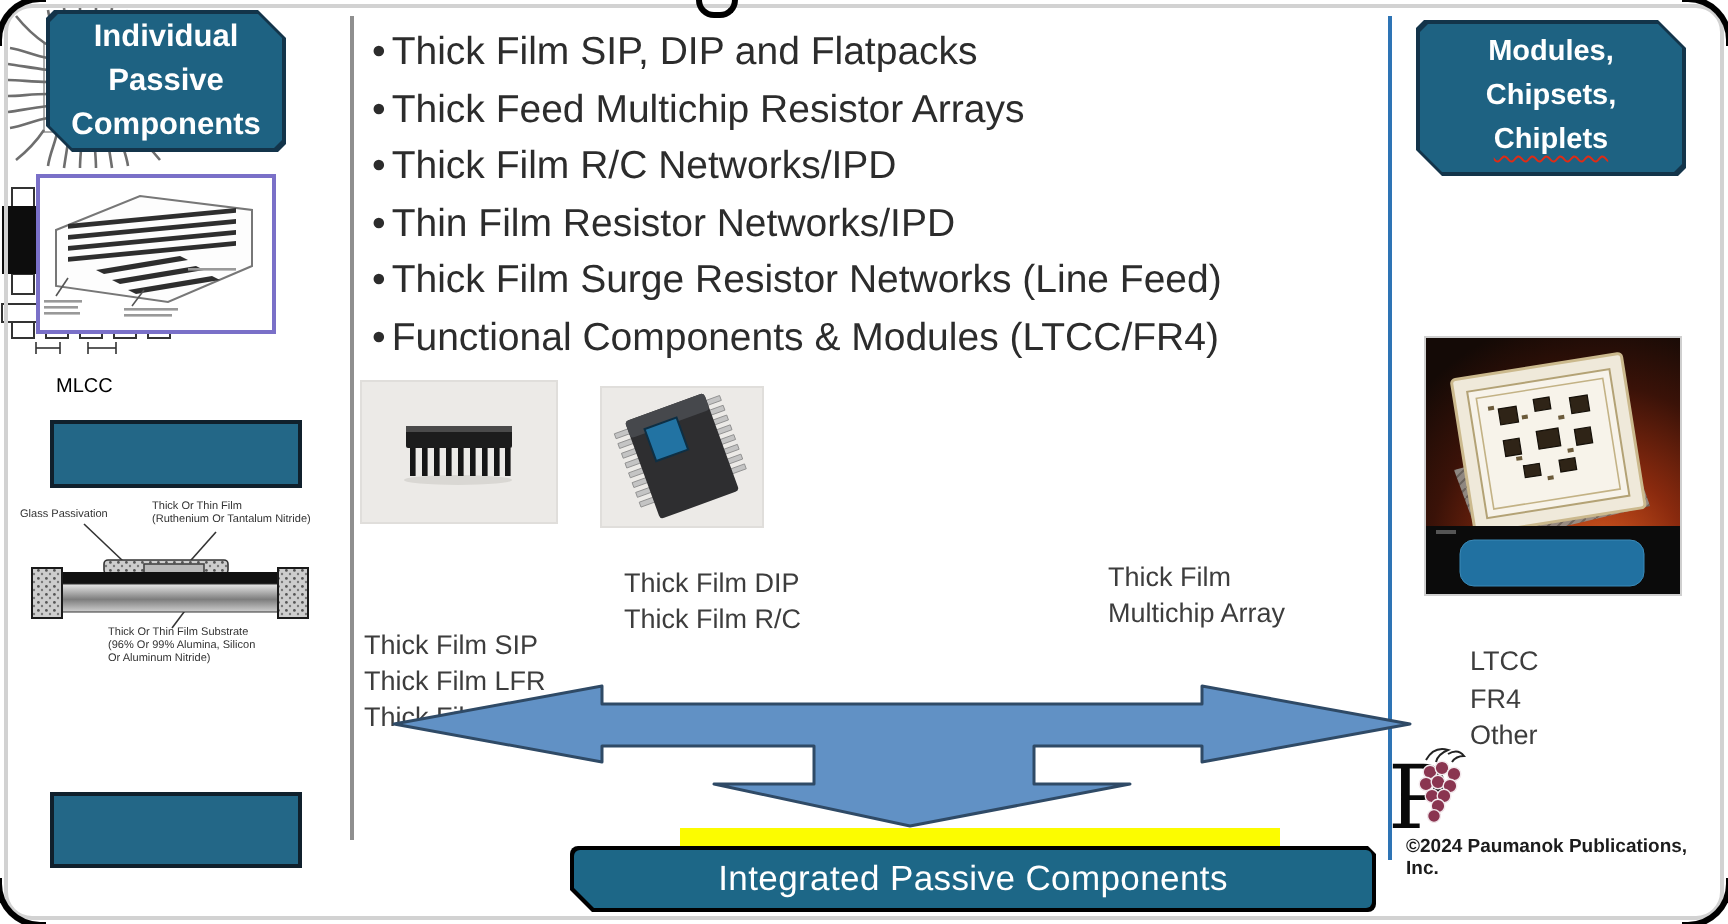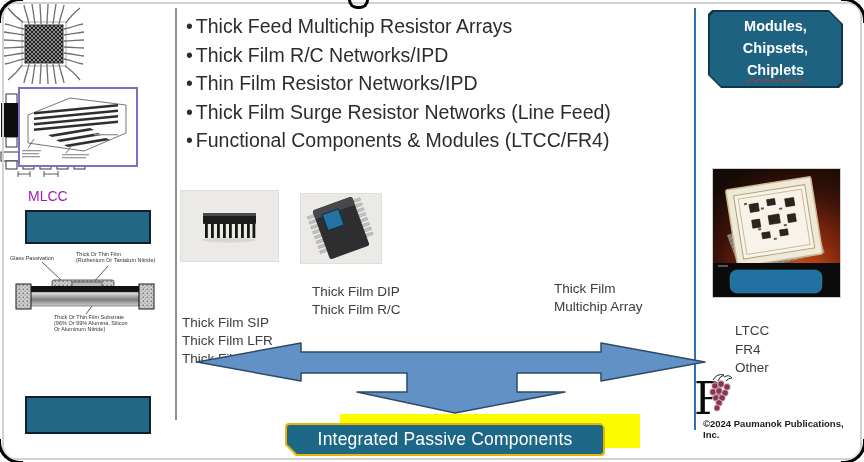--- a/index.html
+++ b/index.html
@@ -25,21 +25,21 @@
   .snipTRBL{clip-path:polygon(0 4px,4px 0,calc(100% - 14px) 0,100% 14px,100% calc(100% - 4px),calc(100% - 4px) 100%,13px 100%,0 calc(100% - 13px));}
   .hdrbox-inner{position:absolute;inset:2px;background:#1e6282;display:flex;align-items:center;justify-content:center;}
   .snipTRBL .hdrbox-inner,.hdrbox-inner.snip2{clip-path:polygon(0 4px,4px 0,calc(100% - 12px) 0,100% 12px,100% calc(100% - 4px),calc(100% - 4px) 100%,11px 100%,0 calc(100% - 11px));}
   .hdrtext{color:#fff;text-align:center;font-weight:600;}
   #left-header .hdrtext{font-size:15.5px;line-height:1.42;}
   #right-header .hdrtext{font-size:14.5px;line-height:1.5;}
   .hline{display:block;}
   .squiggle{text-decoration:underline wavy #e22a14 1px;text-underline-offset:3px;}
 
   
-  #ipc-box{left:285px;top:423px;width:320px;height:33px;background:#eab308;z-index:6;border-radius:4px;
+  #ipc-box{left:285px;top:423px;width:403px;height:33px;background:#000000;z-index:6;border-radius:4px;
     clip-path:polygon(0 0,calc(100% - 4px) 0,100% 4px,100% 100%,11px 100%,0 calc(100% - 11px));}
   #ipc-box .hdrbox-inner{clip-path:polygon(0 0,100% 0,100% 100%,10px 100%,0 calc(100% - 10px));background:#1d6787;border-radius:3px;}
   #ipc-box span{color:#fff;font-size:17.5px;font-weight:500;letter-spacing:.2px;}
 
   .teal-bar{position:absolute;background:#236787;border:2px solid #10202c;}
   #bar1{left:25px;top:210px;width:122px;height:30px;}
   #bar2{left:25px;top:396px;width:122px;height:34px;}
 
   .vdiv{position:absolute;width:2px;}
   #divider-left{left:175px;top:8px;height:412px;background:#8f8f8f;z-index:1;}
@@ -54,21 +54,21 @@
   #dip-photo{left:300px;top:193px;width:80px;height:69px;}
   #ipd-drawing{left:422px;top:187px;width:88px;height:90px;}
   #mca-drawing{left:552px;top:192px;width:132px;height:88px;}
 
   .comp-label{position:absolute;font-size:13.5px;line-height:18px;color:#3d3d3d;}
   #cl1{left:182px;top:274px;margin-top:40px;}
   #cl2{left:312px;top:283px;}
   #cl3{left:436px;top:281px;}
   #cl4{left:554px;top:280px;}
 
-  .cap-label{position:absolute;font-size:14px;font-weight:500;color:#a21caf;}
+  .cap-label{position:absolute;font-size:10px;font-weight:500;color:#000000;}
   #mlcc-label{left:28px;top:188px;}
   #chip-resistor-label{left:30px;top:374px;}
 
   #mlcc-frame{position:absolute;left:18px;top:87px;width:116px;height:76px;border:2px solid #7a70c8;background:#fff;}
 
   #resistor-diagram{position:absolute;left:2px;top:248px;width:166px;height:112px;}
   .tinylab{position:absolute;font-size:6px;line-height:7px;color:#333;transform-origin:0 0;transform:scale(.92);}
 
   #big-arrow{position:absolute;left:190px;top:340px;z-index:3;}
   #highlight{position:absolute;left:340px;top:414px;width:300px;height:34px;background:#fcfc00;z-index:2;}
@@ -79,20 +79,27 @@
   #copyright{position:absolute;left:703px;top:418px;width:158px;font-size:9.5px;font-weight:600;color:#1c1c1c;z-index:2;}
 </style>
 </head>
 <body>
 
 <div id="slide">
 
   <div class="frame"></div>
   <div class="title-fragment"></div>
 
+  <div class="hdrbox snipTRBL" id="left-header" style="left:23px;top:5px;width:120px;height:71px;">
+    <div class="hdrbox-inner">
+      <div class="hdrtext pre">Individual
+Passive
+Components</div>
+    </div>
+  </div>
 
   <div id="mlcc-frame">
     <svg width="112" height="72" viewBox="0 0 112 72">
       <polygon points="8,26 50,9 106,16 106,44 64,62 8,54" fill="#fdfdfd" stroke="#777" stroke-width="1"></polygon>
       <polygon points="14,23 98,15 98,17.4 14,25.4" fill="#2e2e2e"></polygon>
       <polygon points="14,28.5 98,20.5 98,22.9 14,30.9" fill="#2e2e2e"></polygon>
       <polygon points="14,34 98,26 98,28.4 14,36.4" fill="#2e2e2e"></polygon>
       <polygon points="14,39.5 98,31.5 98,33.9 14,41.9" fill="#2e2e2e"></polygon>
       <polygon points="28,46 70,39 74,41 32,48" fill="#2e2e2e"></polygon>
       <polygon points="36,51 78,44 82,46 40,53" fill="#2e2e2e"></polygon>
@@ -143,20 +150,21 @@
     <div class="tinylab pre" style="left:52px;top:66px;">Thick Or Thin Film Substrate
 (96% Or 99% Alumina, Silicon
 Or Aluminum Nitride)</div>
   </div>
 
   <div class="teal-bar" id="bar2"></div>
 
   <div class="vdiv" id="divider-left"></div>
 
   <ul id="bullet-list">
+    <li><span class="dot">•</span><span>Thick Film SIP, DIP and Flatpacks</span></li>
     <li><span class="dot">•</span><span>Thick Feed Multichip Resistor Arrays</span></li>
     <li><span class="dot">•</span><span>Thick Film R/C Networks/IPD</span></li>
     <li><span class="dot">•</span><span>Thin Film Resistor Networks/IPD</span></li>
     <li><span class="dot">•</span><span>Thick Film Surge Resistor Networks (Line Feed)</span></li>
     <li><span class="dot">•</span><span>Functional Components &amp; Modules (LTCC/FR4)</span></li>
   </ul>
 
   <div class="tile" id="sip-photo">
     <svg width="97" height="70" viewBox="0 0 97 70">
       <ellipse cx="48" cy="49" rx="27" ry="2.5" fill="#d9d7d3"></ellipse>

